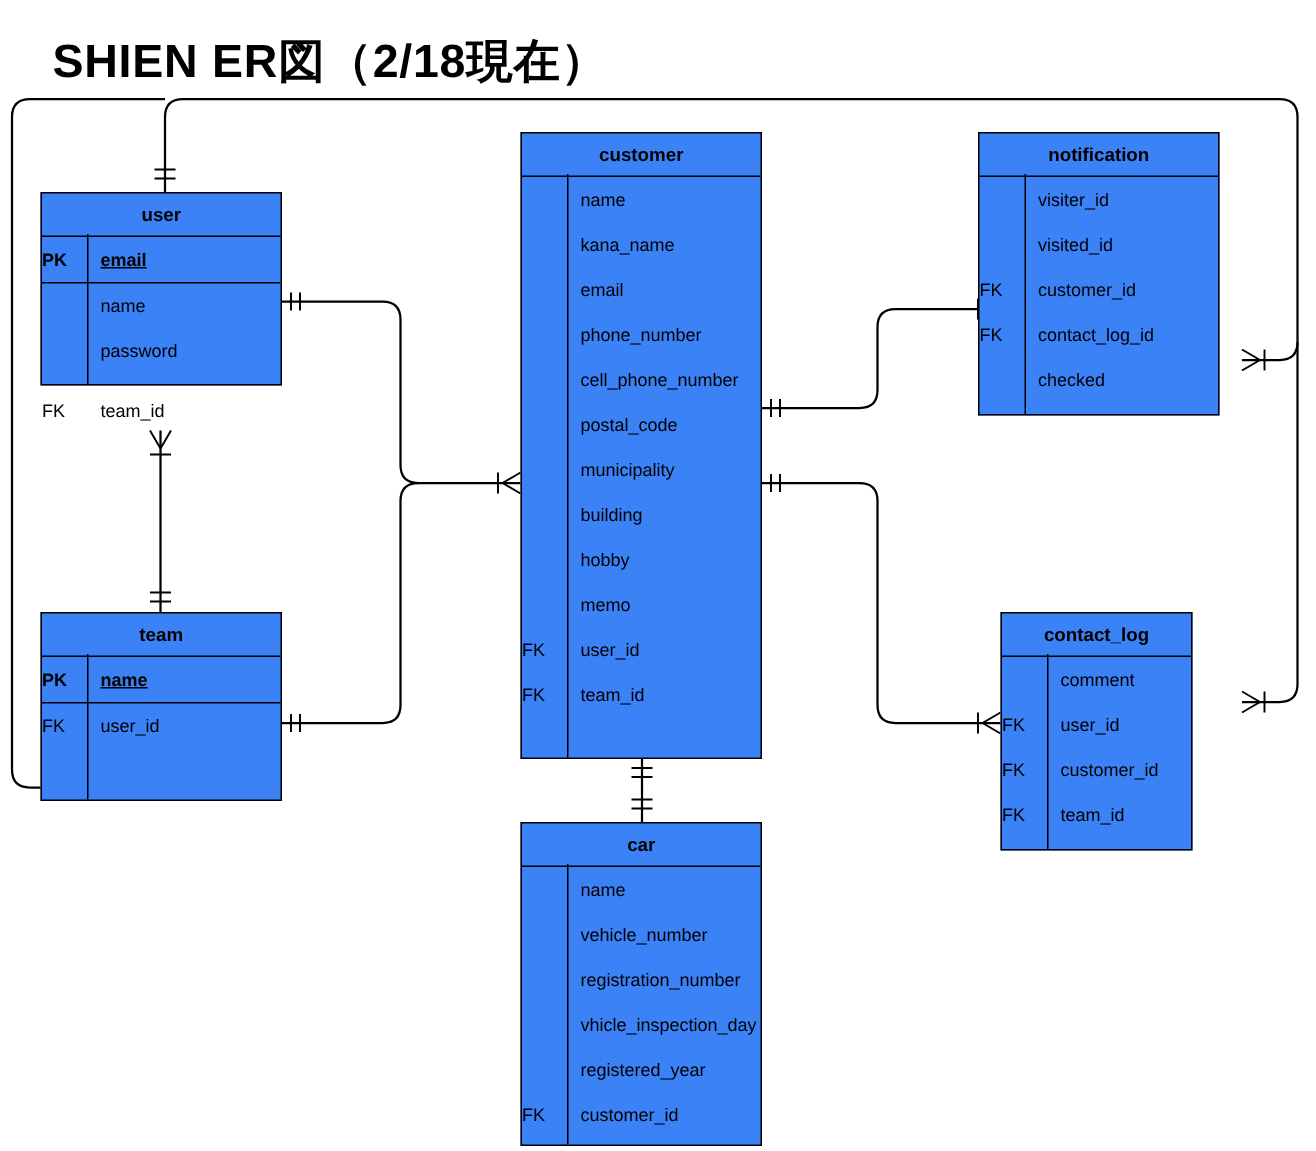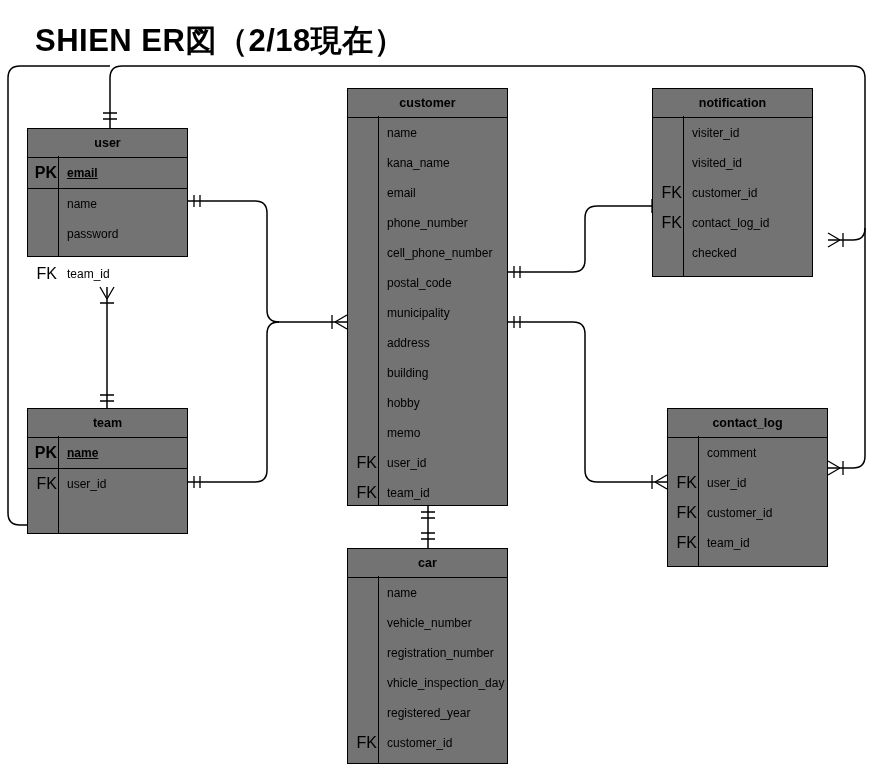--- a/index.html
+++ b/index.html
@@ -1,25 +1,25 @@
 <!DOCTYPE html>
 <html><head>
 <meta charset="utf-8">
 <style>
   html,body{margin:0;padding:0;}
   body{width:877px;height:767px;position:relative;background:#ffffff;
        font-family:"Liberation Sans",sans-serif;color:#000;overflow:hidden;}
   .title{position:absolute;left:35px;top:20px;font-size:31px;font-weight:700;letter-spacing:.5px;white-space:nowrap;}
-  .etable{position:absolute;border:1.5px solid #000;background:#737373;box-sizing:border-box;}
+  .etable{position:absolute;border:1.5px solid #000;background:#3b82f6;box-sizing:border-box;}
   .t-header{height:28px;border-bottom:1.5px solid #000;display:flex;align-items:center;justify-content:center;
             font-weight:700;font-size:12.5px;}
   .t-vline{position:absolute;left:29.5px;top:26.5px;bottom:0;width:1.5px;background:#000;}
   .pk-row{border-bottom:1.5px solid #000;}
   .t-row{display:flex;height:30px;align-items:center;}
-  .t-key{flex:0 0 29px;text-align:right;font-size:16px;}
+  .t-key{flex:0 0 29px;text-align:left;font-size:12px;}
   .pk-row .t-key{font-weight:700;}
   .t-field{font-size:12px;padding-left:10px;white-space:nowrap;}
   .pk-row .t-field{font-weight:700;text-decoration:underline;}
   .mt10{margin-top:10px;}
   svg.wires{position:absolute;left:0;top:0;pointer-events:none;}
 </style>
 </head>
 <body>
 
 <div class="title">SHIEN ER図（2/18現在）</div>
@@ -138,24 +138,20 @@
   <div class="t-row">
     <div class="t-key"></div>
     <div class="t-field">postal_code</div>
   </div>
   <div class="t-row">
     <div class="t-key"></div>
     <div class="t-field">municipality</div>
   </div>
   <div class="t-row">
     <div class="t-key"></div>
-    <div class="t-field">address</div>
-  </div>
-  <div class="t-row">
-    <div class="t-key"></div>
     <div class="t-field">building</div>
   </div>
   <div class="t-row">
     <div class="t-key"></div>
     <div class="t-field">hobby</div>
   </div>
   <div class="t-row">
     <div class="t-key"></div>
     <div class="t-field">memo</div>
   </div>
@@ -187,21 +183,21 @@
   <div class="t-row">
     <div class="t-key">FK</div>
     <div class="t-field">contact_log_id</div>
   </div>
   <div class="t-row">
     <div class="t-key"></div>
     <div class="t-field">checked</div>
   </div>
 </div>
 
-<div class="etable" style="left:667px;top:408px;width:161px;height:159px;">
+<div class="etable" style="left:667px;top:408px;width:128px;height:159px;">
   <div class="t-header">contact_log</div>
   <div class="t-vline"></div>
   <div class="t-row">
     <div class="t-key"></div>
     <div class="t-field">comment</div>
   </div>
   <div class="t-row">
     <div class="t-key">FK</div>
     <div class="t-field">user_id</div>
   </div>

